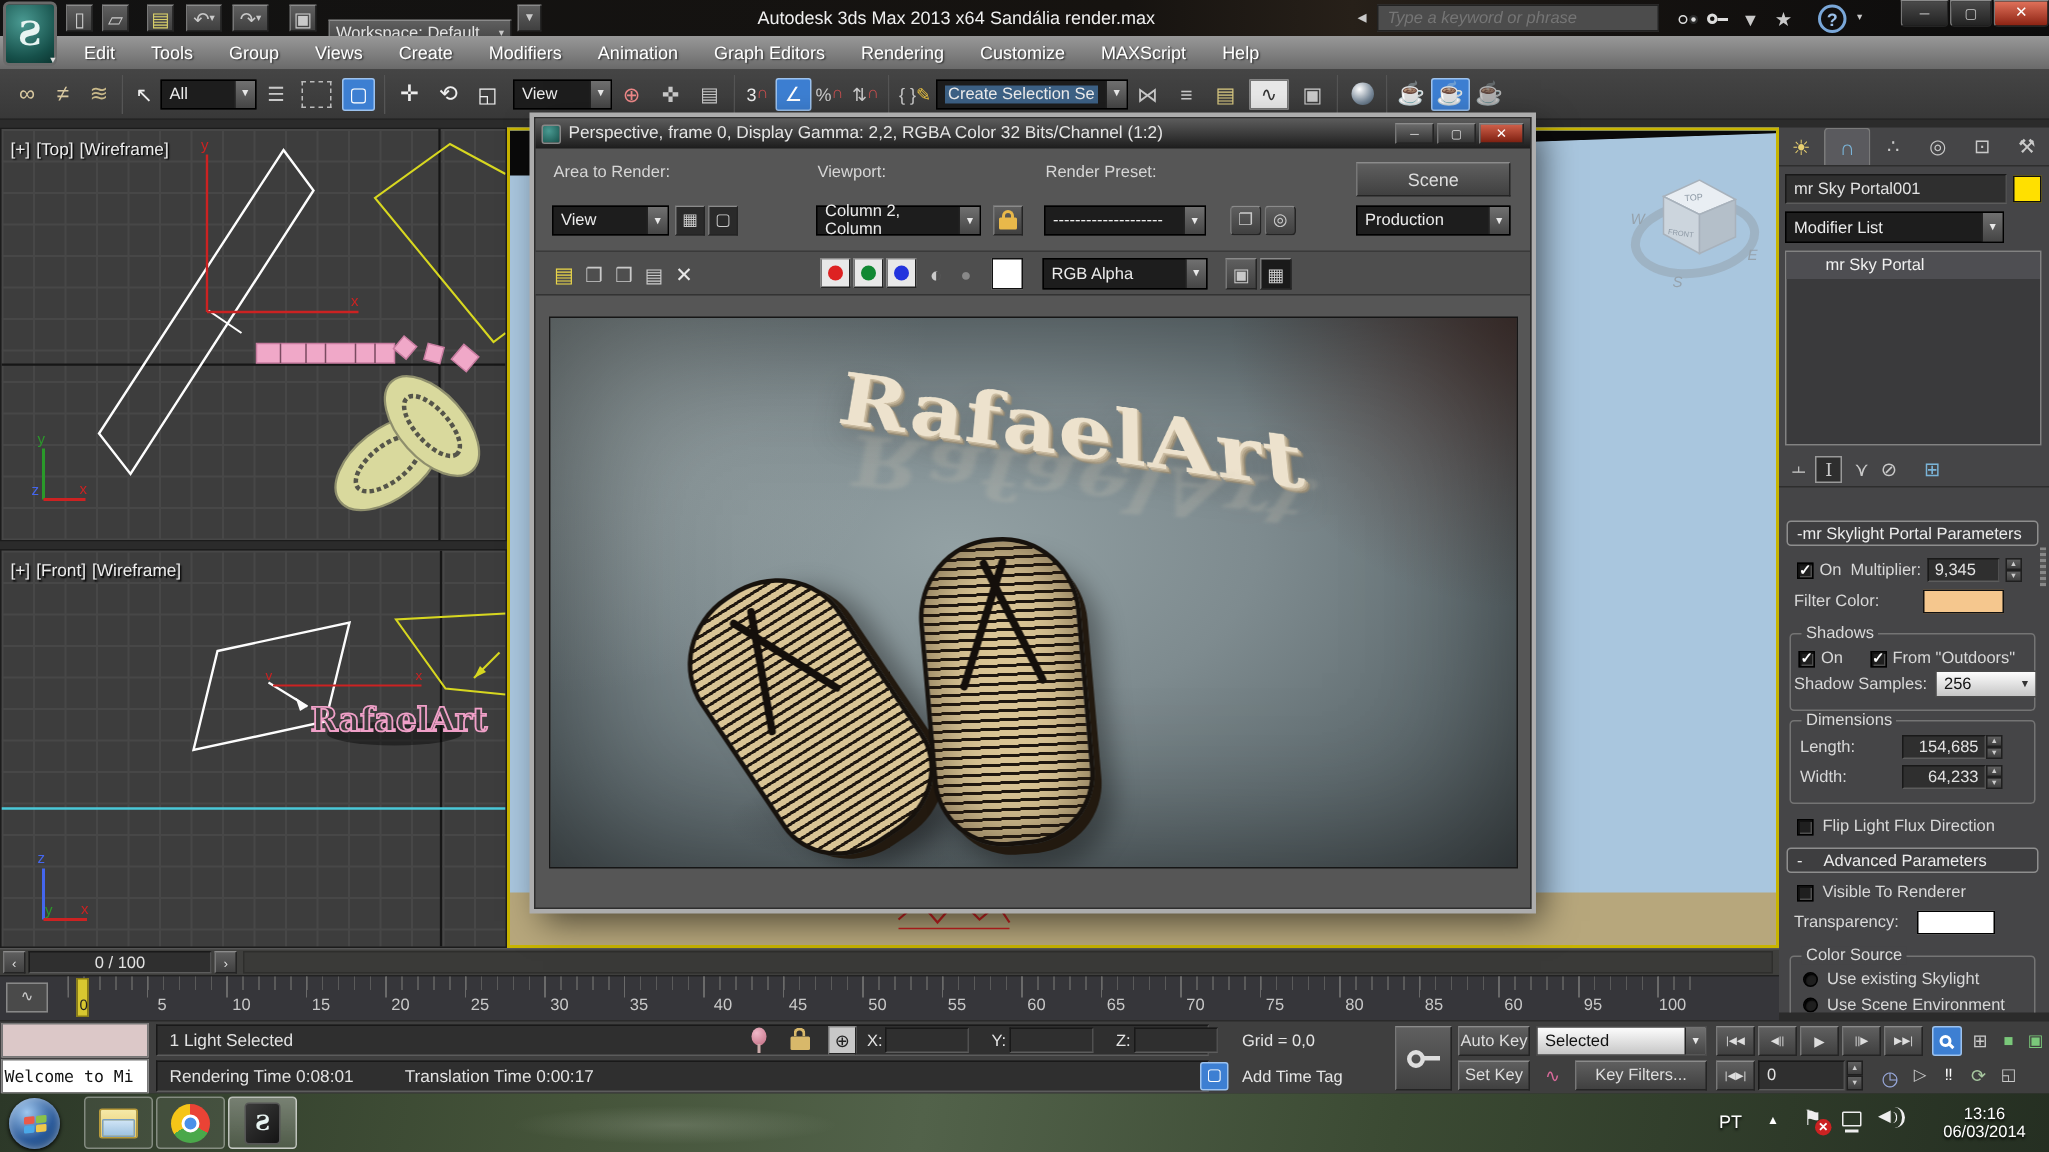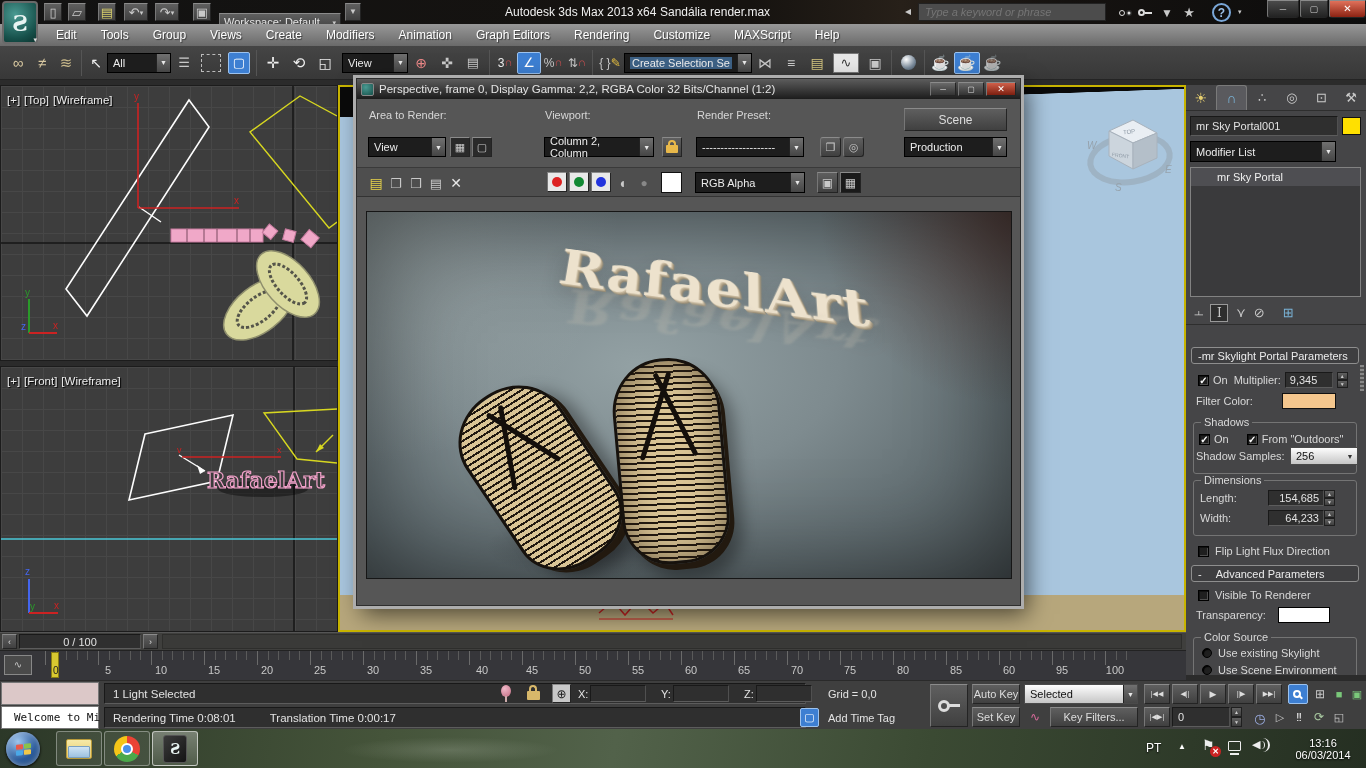--- a/index.html
+++ b/index.html
@@ -526,21 +526,21 @@
         <span class="tick-num" style="left: 1062px;">95</span>
         <span class="tick-num" style="left: 1115px;">100</span>
       </div>
     <div class="abs" style="left:51px;top:1px;width:8px;height:26px;background:#d8c830;border:1px solid #8a7d14"></div>
     <span class="abs" style="left:53px;top:14px;font-size:10px;color:#222;z-index:2">0</span>
   </div>
 
   <div class="abs" style="left:0;top:680px;width:1366px;height:49px;background:#3f3f3f;border-top:1px solid #2a2a2a">
 
     <div class="abs" style="left:1px;top:1px;width:98px;height:23px;background:#dcc8c8;border:1px solid #777"></div>
-    <div class="abs" style="left:1px;top:25px;width:98px;height:23px;background:#fff;border:1px solid #777;display:flex;align-items:center;padding-left:12px">
+    <div class="abs" style="left:1px;top:25px;width:98px;height:23px;background:#fff;border:1px solid #777;display:flex;align-items:center;padding-left:1px">
       <span style="font-family:'DejaVu Sans Mono',monospace;font-size:11px;color:#111;white-space:nowrap">Welcome to Mi</span>
     </div>
 
     <div class="sunken abs" style="left:104px;top:2px;width:702px;height:21px;display:flex;align-items:center;padding-left:8px;font-size:11.5px">
         <span>1 Light Selected</span>
       </div>
     <div class="sunken abs" style="left:104px;top:26px;width:702px;height:21px;display:flex;align-items:center;gap:34px;padding-left:8px;font-size:11.5px">
       <span>Rendering Time  0:08:01</span>
       <span>Translation Time  0:00:17</span>
     </div>

